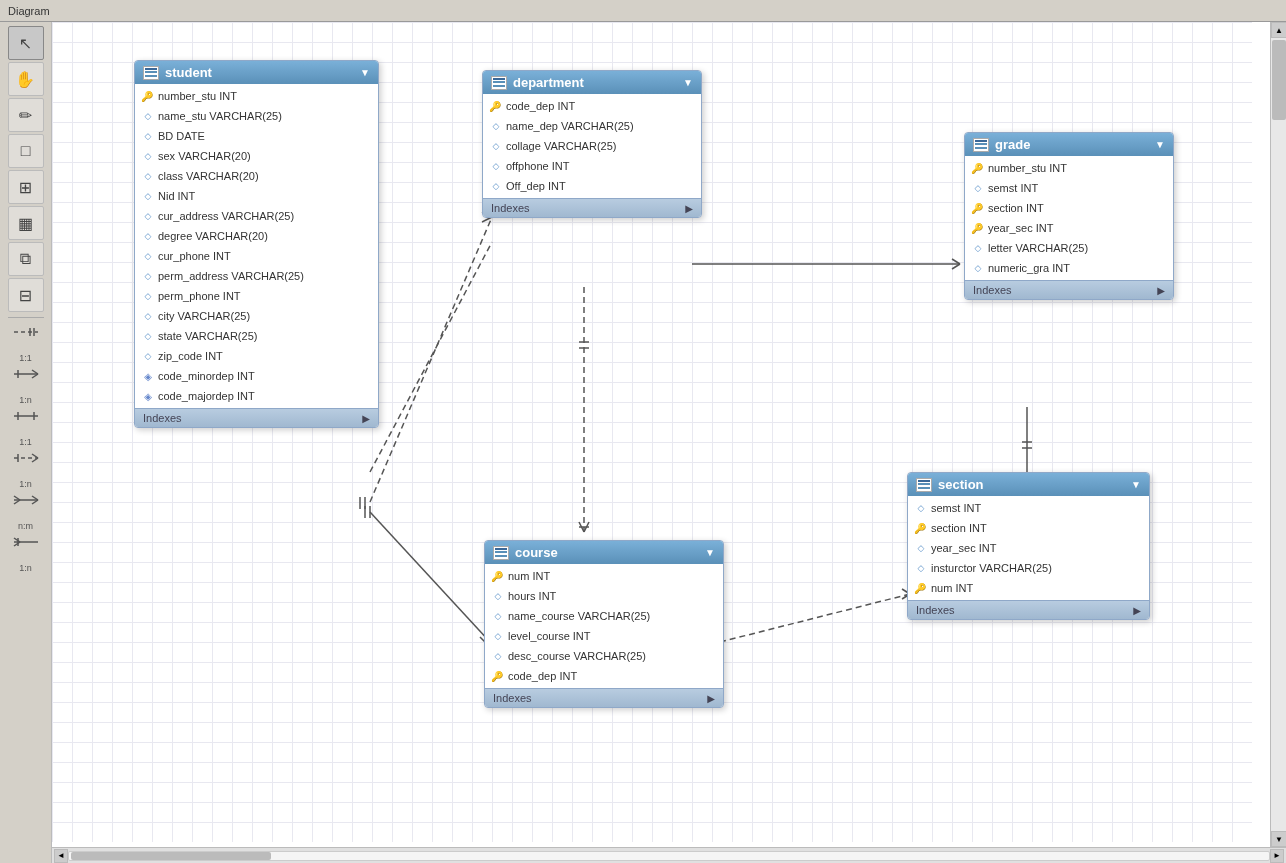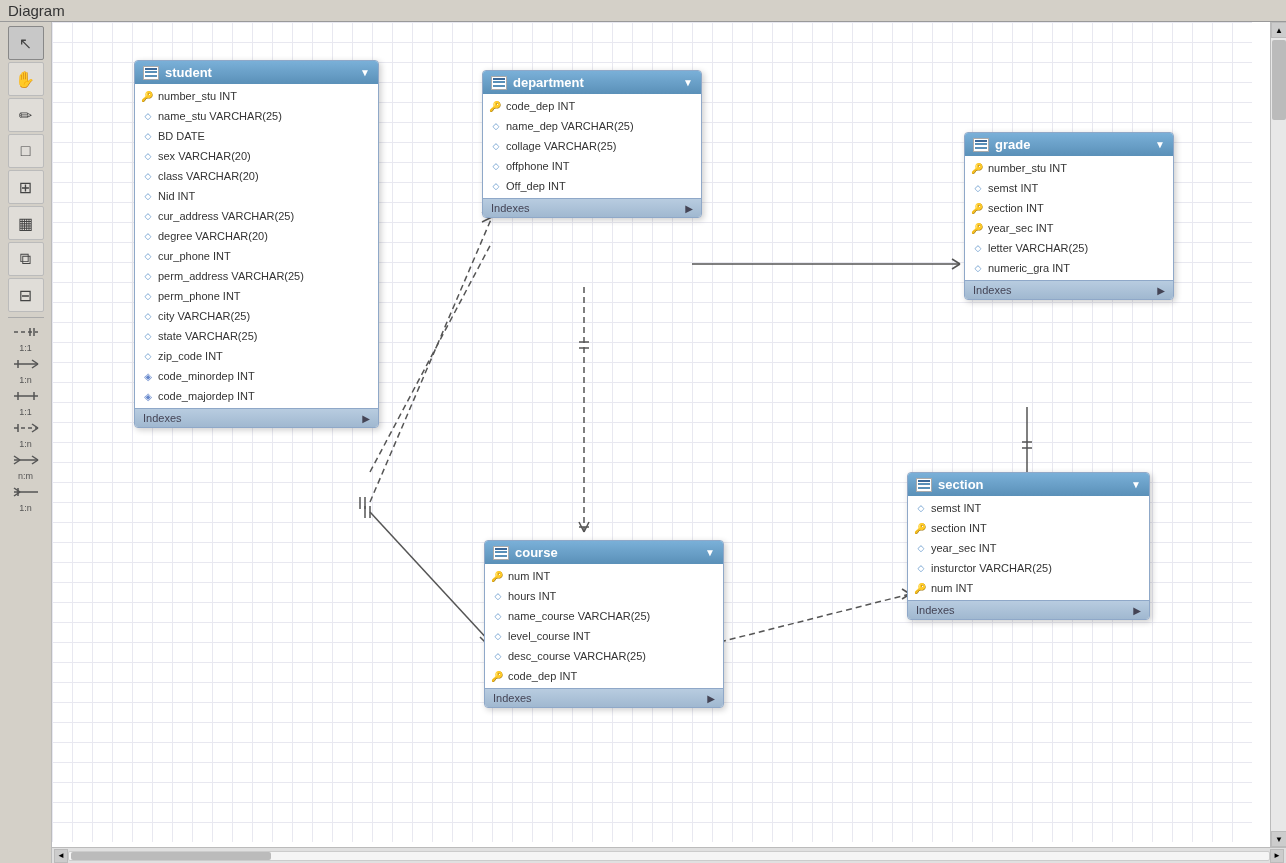--- a/index.html
+++ b/index.html
@@ -1,30 +1,30 @@
 <!DOCTYPE html>
 <html><head>
   <meta charset="utf-8">
   <style>
     * { margin: 0; padding: 0; box-sizing: border-box; }
     body { font-family: Arial, sans-serif; font-size: 12px; background: #f0f0f0; overflow: hidden; }
 
     .app-container { width: 1286px; height: 863px; display: flex; flex-direction: column; background: #e8e8e8; }
 
-    .title-bar { height: 22px; background: #d4d0c8; border-bottom: 1px solid #999; display: flex; align-items: center; padding: 0 8px; font-size: 15px; color: #333; }
+    .title-bar { height: 22px; background: #d4d0c8; border-bottom: 1px solid #999; display: flex; align-items: center; padding: 0 8px; font-size: 11px; color: #333; }
 
     .main-area { display: flex; flex: 1; overflow: hidden; }
 
     .left-toolbar { width: 52px; background: #d4d0c8; border-right: 1px solid #bbb; display: flex; flex-direction: column; align-items: center; padding: 4px 0; gap: 2px; }
 
     .toolbar-btn { width: 36px; height: 34px; background: #e0ddd8; border: 1px solid #bbb; border-radius: 2px; display: flex; align-items: center; justify-content: center; cursor: pointer; font-size: 16px; color: #444; }
     .toolbar-btn.active { background: #c8c8c8; border-color: #888; }
     .toolbar-divider { width: 36px; height: 1px; background: #aaa; margin: 3px 0; }
     .toolbar-label { font-size: 9px; color: #555; text-align: center; line-height: 1; }
-    .toolbar-item { display: flex; flex-direction: column; align-items: center; gap: 3px; }
+    .toolbar-item { display: flex; flex-direction: column; align-items: center; gap: 13px; }
 
     .diagram-area { flex: 1; background: white; overflow: auto; position: relative; }
     .diagram-canvas { width: 1200px; height: 820px; position: relative; background-image: 
       linear-gradient(to right, #e8e8f0 1px, transparent 1px),
       linear-gradient(to bottom, #e8e8f0 1px, transparent 1px);
       background-size: 20px 20px; }
 
     .scrollbar-h { height: 16px; background: #e0e0e0; border-top: 1px solid #bbb; display: flex; align-items: center; padding: 0 2px; }
     .scrollbar-track { flex: 1; height: 10px; background: #f5f5f5; border: 1px solid #ccc; border-radius: 2px; position: relative; }
     .scrollbar-thumb { width: 200px; height: 8px; background: #bbb; border-radius: 2px; margin-left: 2px; }

